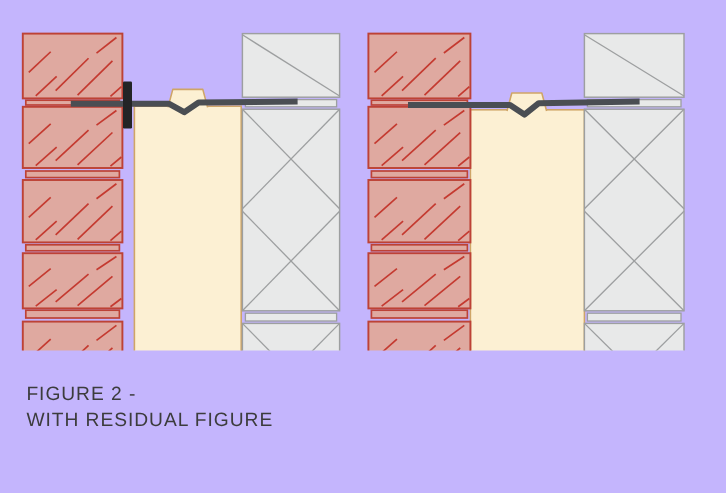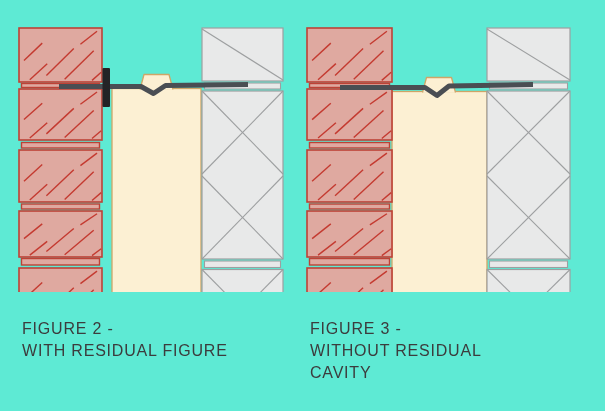--- a/index.html
+++ b/index.html
@@ -16,21 +16,21 @@
     position:absolute;top:318px;
     font-size:16px;line-height:22px;letter-spacing:0.8px;
     font-weight:400;color:#3c3c3d;white-space:nowrap;
   }
   .caption-left{left:22px;}
   .caption-right{left:310px;}
 </style>
 </head>
 <body>
 
-<div class="stage" style="background: #5eead4;">
+<div class="stage" style="background: #c4b5fd;">
 
   <svg class="diagram-svg" width="605" height="300" viewBox="0 0 605 300">
     <defs>
       <clipPath id="figclip">
           <rect x="0" y="20" width="605" height="272"></rect>
         </clipPath>
     </defs>
     <g id="fig2-group" clip-path="url(#figclip)">
         <rect x="102" y="88" width="10" height="204" fill="rgba(0,0,0,0)"></rect>
         <g>
@@ -157,19 +157,14 @@
         </g>
         <polyline points="340,87.5 425,87.5 437,95.5 449,86 533,84.5" fill="none" stroke="#4a4e53" stroke-width="5" stroke-linejoin="round"></polyline>
       </g>
   </svg>
 
   <div class="caption caption-left" style="color: rgb(60, 60, 61);">
     <div>FIGURE 2 -</div>
     <div>WITH RESIDUAL FIGURE</div>
   </div>
 
-  <div class="caption caption-right" style="color: rgb(60, 60, 61);">
-    <div>FIGURE 3 -</div>
-    <div>WITHOUT RESIDUAL</div>
-    <div>CAVITY</div>
-  </div>
 
 </div>
 
 </body></html>

